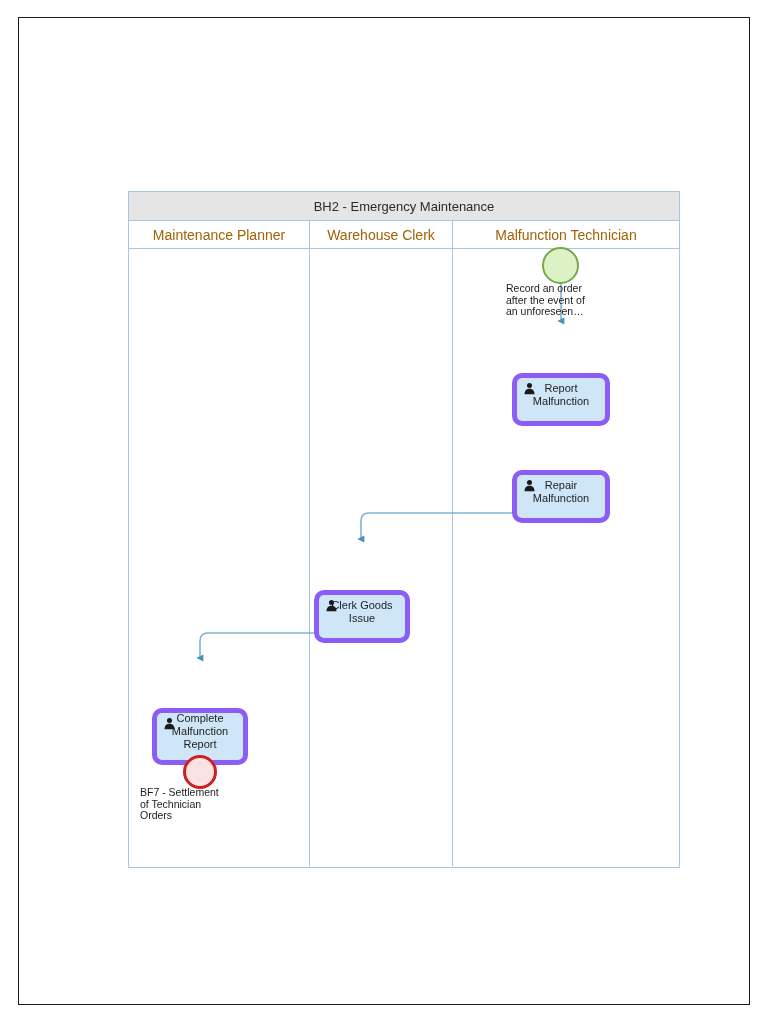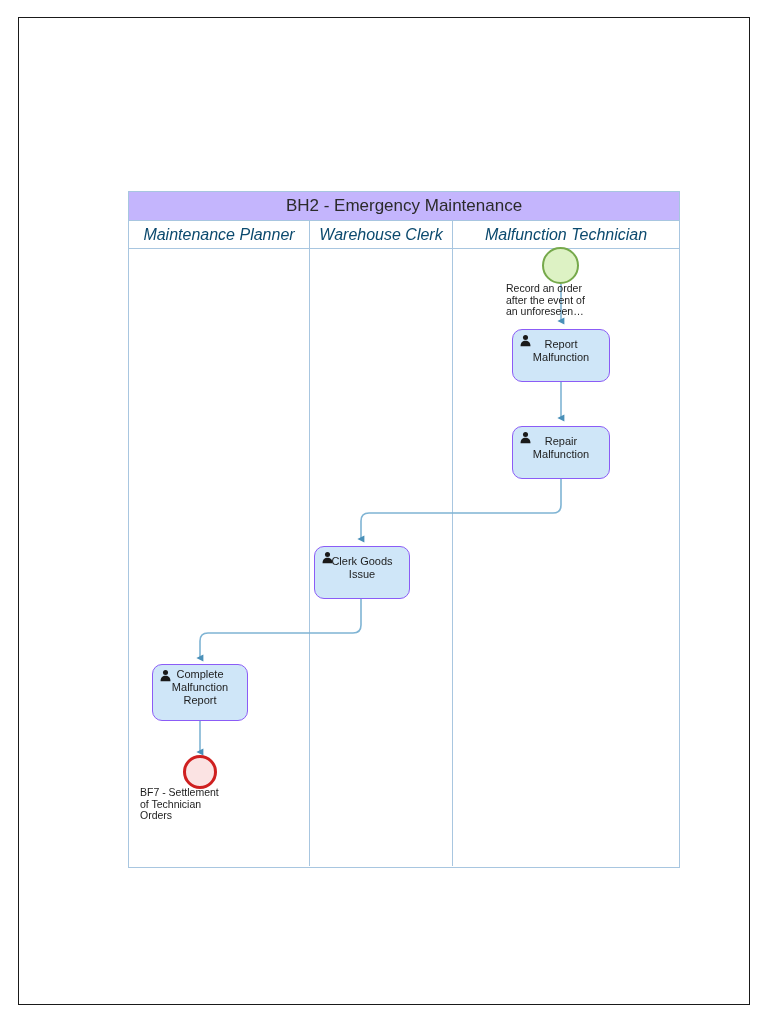--- a/index.html
+++ b/index.html
@@ -34,44 +34,43 @@
     left: 109px;
     top: 173px;
     width: 552px;
     height: 677px;
     box-sizing: border-box;
     border: 1px solid #a8c6e0;
     background: #ffffff;
   }
   #pool-title {
     height: 29px;
-    background: #c4b5fd;
+    background: #e5e5e5;
     border-bottom: 1px solid #a8c6e0;
     display: flex;
     align-items: center;
     justify-content: center;
-    font-size: 17px;
+    font-size: 13px;
     color: #2b2b2b;
     box-sizing: border-box;
   }
   #lane-headers {
     display: flex;
     height: 28px;
     border-bottom: 1px solid #a8c6e0;
     box-sizing: border-box;
   }
   .lane-header {
     display: flex;
     align-items: center;
     justify-content: center;
-    font-size: 16px;
-    color: #0c4a6e;
+    font-size: 14px;
+    color: #a16207;
     box-sizing: border-box;
     border-right: 1px solid #a8c6e0;
-    font-style: italic;
   }
   .lane-header:last-child { border-right: none; }
   .lane-header.w1 { width: 181px; }
   .lane-header.w2 { width: 143px; }
   .lane-header.w3 { width: 226px; }
 
   #lane-bodies {
     display: flex;
     height: 617px;
   }
@@ -96,30 +95,31 @@
   }
 
   
   .node {
     position: absolute;
   }
 
   .task {
     box-sizing: border-box;
     background: #cfe6f8;
-    border: 1px solid #8b5cf6;
+    border: 5px solid #8b5cf6;
     border-radius: 10px;
     display: flex;
     align-items: center;
     justify-content: center;
     text-align: center;
     font-size: 11px;
     line-height: 13px;
     color: #1d1d1d;
     padding: 2px 3px 12px 3px;
+    margin-top: 44px;
   }
   .task .task-label {
     display: block;
     white-space: pre-line;
   }
   .user-icon {
     position: absolute;
     left: 6px;
     top: 4px;
     width: 13px;

